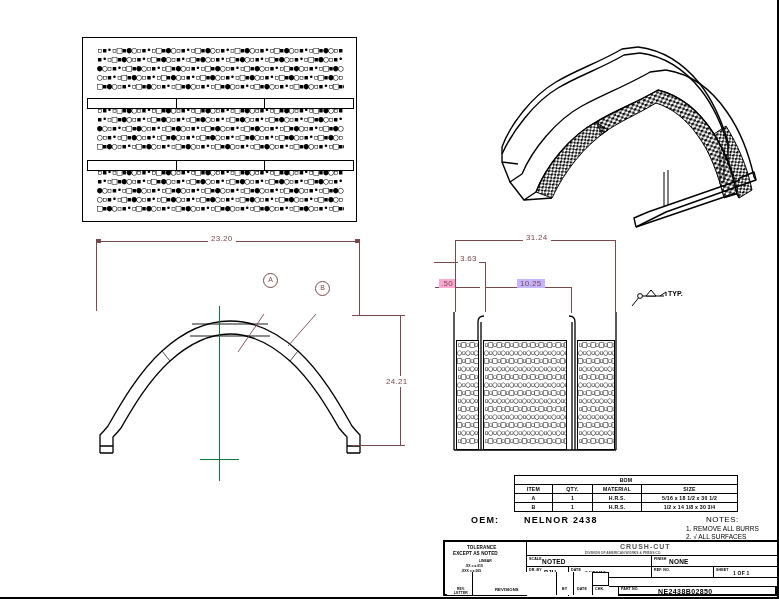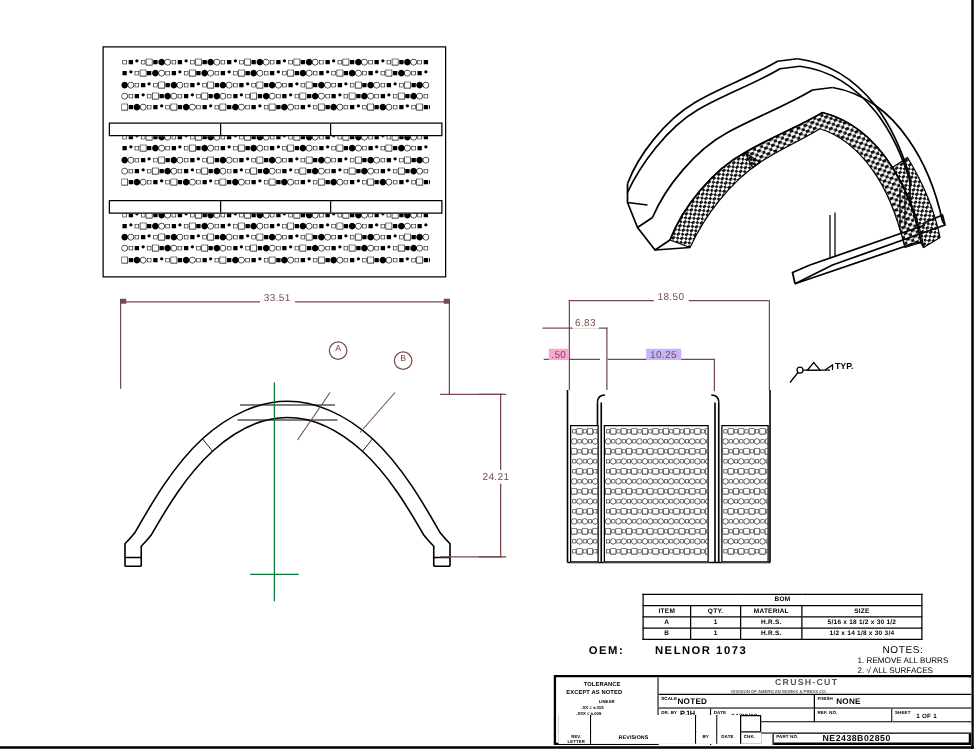--- a/index.html
+++ b/index.html
@@ -245,21 +245,21 @@
       <div class="sectrow">□▫□▫□▫□▫□▫□▫</div>
       <div class="sectrow">▫○▫○▫○▫○▫○▫○</div>
       <div class="sectrow">▫□▫□▫□▫□▫□▫□</div>
     </div>
 
   <div class="dimln" style="left:96px;top:241px;width:264px;height:1px;"></div>
   <div class="dimln" style="left:96px;top:241px;width:1px;height:70px;"></div>
   <div class="dimln" style="left:359px;top:241px;width:1px;height:75px;"></div>
   <div class="dimln" style="left:96px;top:239px;width:5px;height:4px;"></div>
   <div class="dimln" style="left:355px;top:239px;width:5px;height:4px;"></div>
-  <div class="dimtxt" style="left:208px;top:234px;background:#fff;padding:0 3px;">33.51</div>
+  <div class="dimtxt" style="left:208px;top:234px;background:#fff;padding:0 3px;">23.20</div>
 
   <div class="dimln" style="left:400px;top:315px;width:1px;height:130px;"></div>
   <div class="dimln" style="left:383px;top:315px;width:22px;height:1px;"></div>
   <div class="dimln" style="left:383px;top:445px;width:22px;height:1px;"></div>
   <div class="dimln" style="left:352px;top:315px;width:50px;height:1px;"></div>
   <div class="dimln" style="left:352px;top:445px;width:50px;height:1px;"></div>
   <div class="dimtxt" style="left:384px;top:376px;background:#fff;padding:1px 2px;">24.21</div>
 
   <svg class="abs" style="left:230px;top:270px;width:110px;height:90px;" viewBox="0 0 110 90">
     <g stroke="#7a4a4a" stroke-width="0.9" fill="none">
@@ -270,25 +270,25 @@
   <div class="balloon" style="left:263px;top:273px;">
     <span>A</span>
   </div>
   <div class="balloon" style="left:315px;top:281px;">
     <span>B</span>
   </div>
 
   <div class="dimln" style="left:455px;top:240px;width:160px;height:1px;"></div>
   <div class="dimln" style="left:455px;top:240px;width:1px;height:72px;"></div>
   <div class="dimln" style="left:615px;top:240px;width:1px;height:72px;"></div>
-  <div class="dimtxt" style="left:523px;top:233px;background:#fff;padding:0 3px;">18.50</div>
+  <div class="dimtxt" style="left:523px;top:233px;background:#fff;padding:0 3px;">31.24</div>
 
   <div class="dimln" style="left:434px;top:262px;width:52px;height:1px;"></div>
   <div class="dimln" style="left:485px;top:262px;width:1px;height:50px;"></div>
-  <div class="dimtxt" style="left:458px;top:254px;background:#fff;padding:0 2px;">6.83</div>
+  <div class="dimtxt" style="left:458px;top:254px;background:#fff;padding:0 2px;">3.63</div>
 
   <div class="dimln" style="left:435px;top:287px;width:45px;height:1px;"></div>
   <div class="dimtxt" style="left:439px;top:279px;background:#f9a8d4;padding:0 2px;">.50</div>
   <div class="dimln" style="left:486px;top:287px;width:86px;height:1px;"></div>
   <div class="dimln" style="left:571px;top:287px;width:1px;height:26px;"></div>
   <div class="dimtxt" style="left:517px;top:279px;background:#c4b5fd;padding:0 3px;">10.25</div>
 
   <svg class="weldsym" style="left:630px;top:288px;width:56px;height:22px;" viewBox="0 0 56 22">
     <g stroke="#000" stroke-width="1" fill="none">
       <path d="M2,18 L10,8"></path>
@@ -320,21 +320,21 @@
     <tr>
       <td>B</td>
       <td>1</td>
       <td>H.R.S.</td>
       <td>1/2 x 14 1/8 x 30 3/4</td>
     </tr>
   </tbody>
     </table>
 
   <div id="oem">OEM:</div>
-  <div id="oemval">NELNOR 1073</div>
+  <div id="oemval">NELNOR 2438</div>
 
   <div id="notes">
     <span class="nt-title">NOTES:</span>
     <div>1. REMOVE ALL BURRS</div>
     <div>2. √ ALL SURFACES</div>
   </div>
 
   <div id="tblock">
 
     <div class="cell" style="left:0px;top:0px;width:82px;height:52px;border:none;border-right:1.5px solid #000;"></div>

